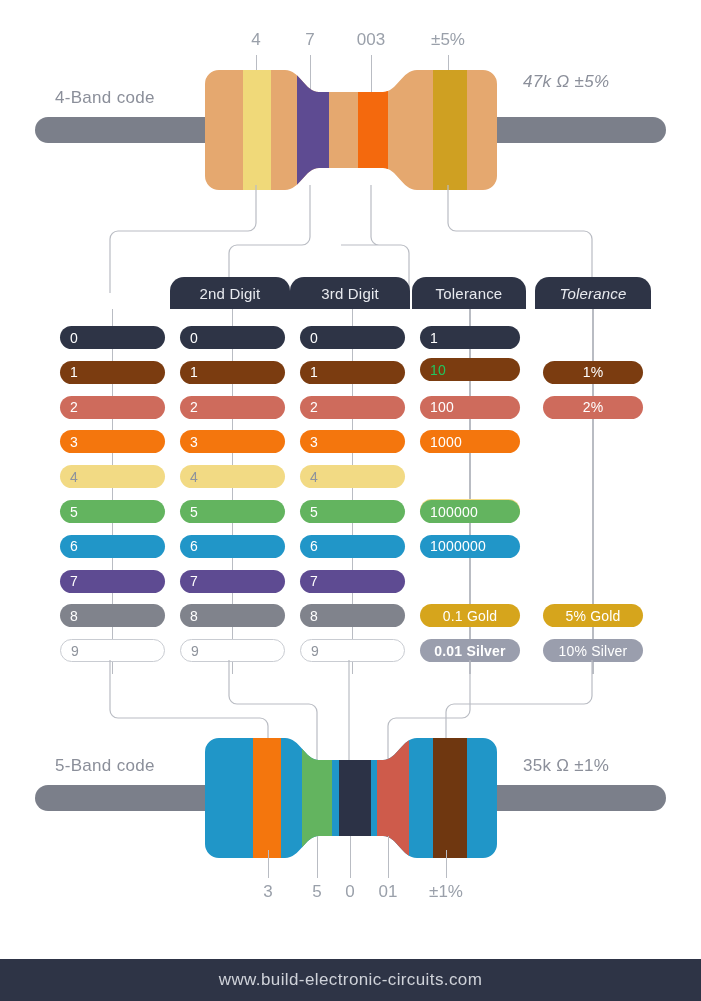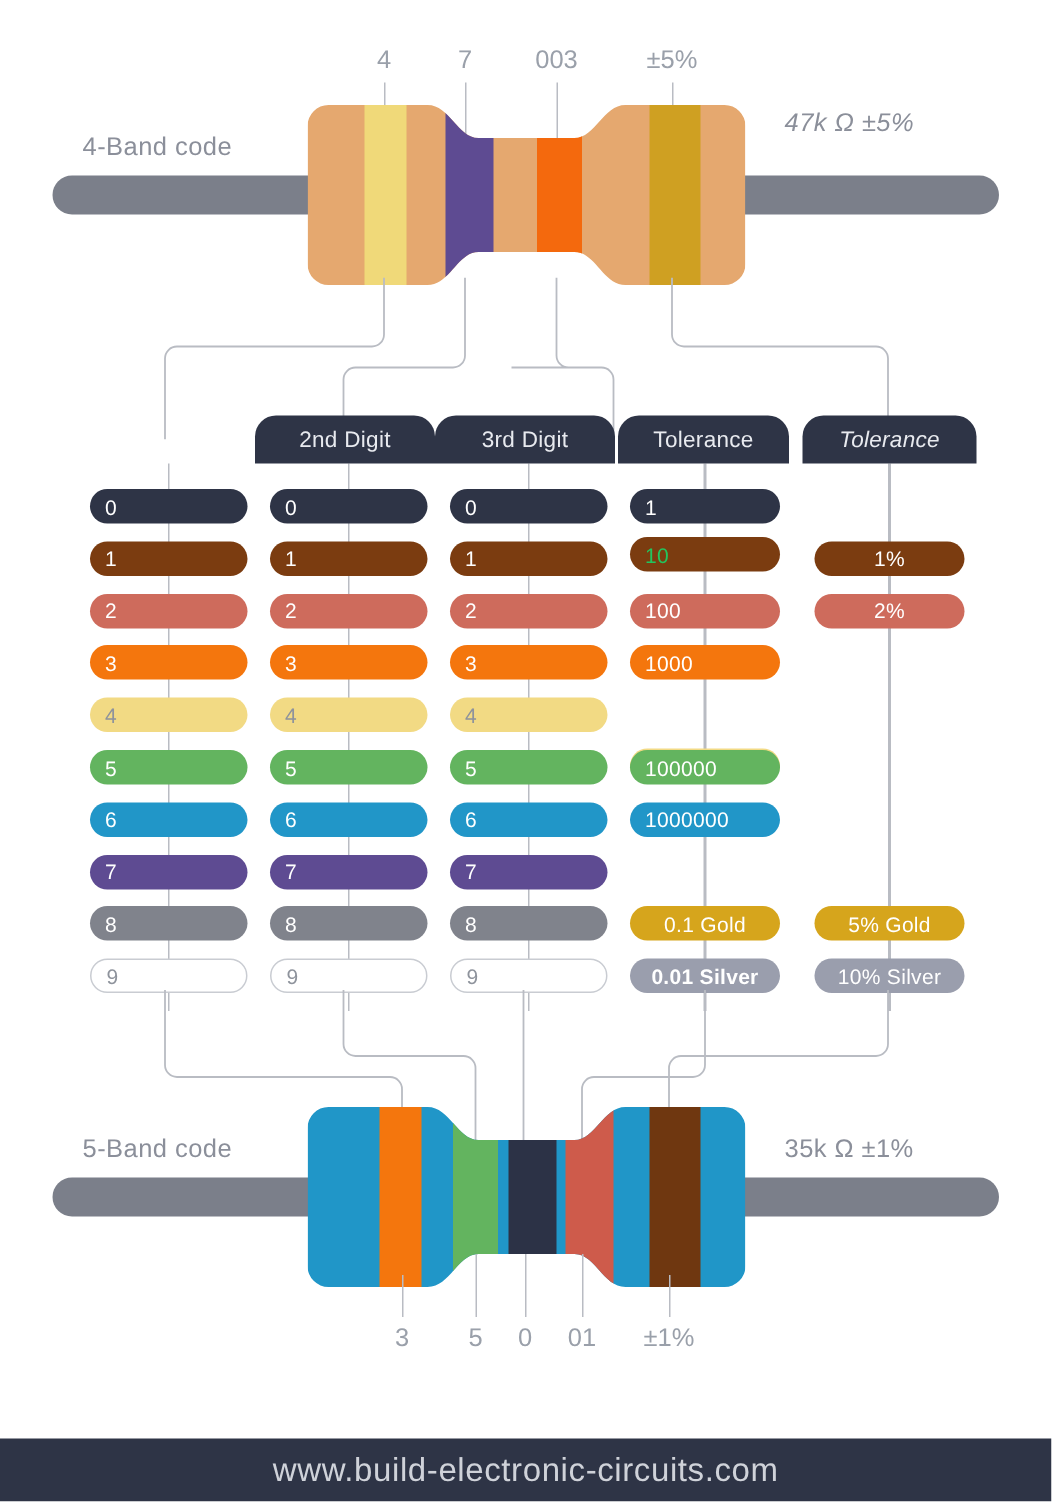--- a/index.html
+++ b/index.html
@@ -56,21 +56,21 @@
   
   .conn{position:absolute;pointer-events:none;}
   .conn path{fill:none;stroke:#b9bcc3;stroke-width:1.2;}
   .tick{position:absolute;background:#b9bcc3;width:1.2px;}
 
   
   .footer{
     position:absolute;left:0;bottom:0;width:701px;height:42px;
     background:#2e3446;display:flex;align-items:center;justify-content:center;
   }
-  .footer span{color:#cfd2d9;font-size:22px;letter-spacing:.4px;}
+  .footer span{color:#cfd2d9;font-size:17px;letter-spacing:.4px;}
 </style>
 </head>
 <body>
 
 <div class="stage">
 
   <div class="abs" style="left:0;top:0;width:701px;height:200px;">
 
     <div class="abs band-num" style="left:236px;top:30px;width:40px;">4</div>
     <div class="abs band-num" style="left:290px;top:30px;width:40px;">7</div>

